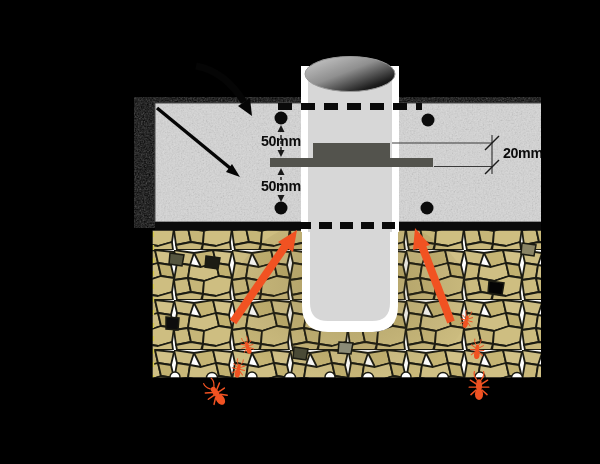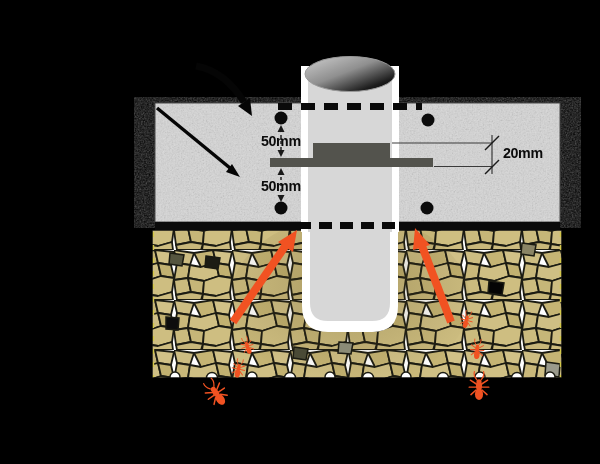--- a/index.html
+++ b/index.html
@@ -1,18 +1,18 @@
 <!DOCTYPE html>
 <html><head>
 <meta charset="utf-8">
 <style>
   html,body{margin:0;padding:0;background:#000;}
   #stage{
     position:relative;
-    width:600px;height:464px;
+    width:541px;height:464px;
     background:#000;
     overflow:hidden;
     font-family:"Liberation Sans", sans-serif;
   }
   #scene{position:absolute;left:0;top:0;}
   .lbl{
     position:absolute;
     font-weight:700;
     font-size:15px;
     letter-spacing:-0.4px;

